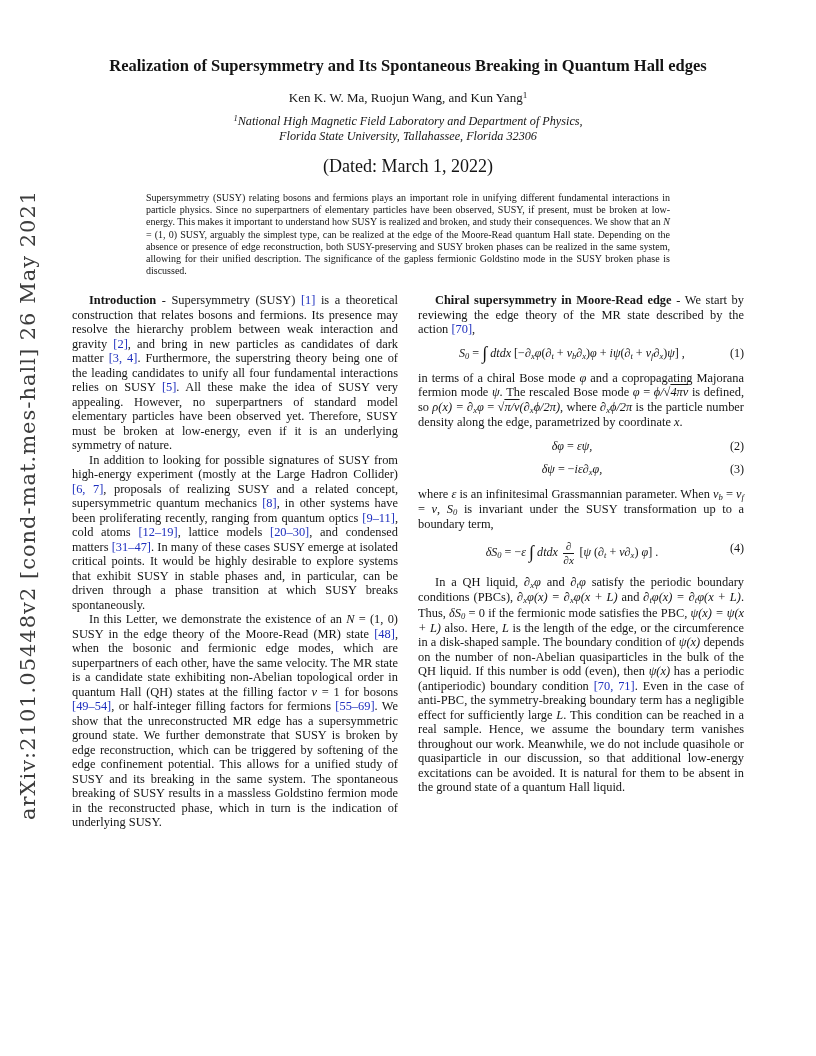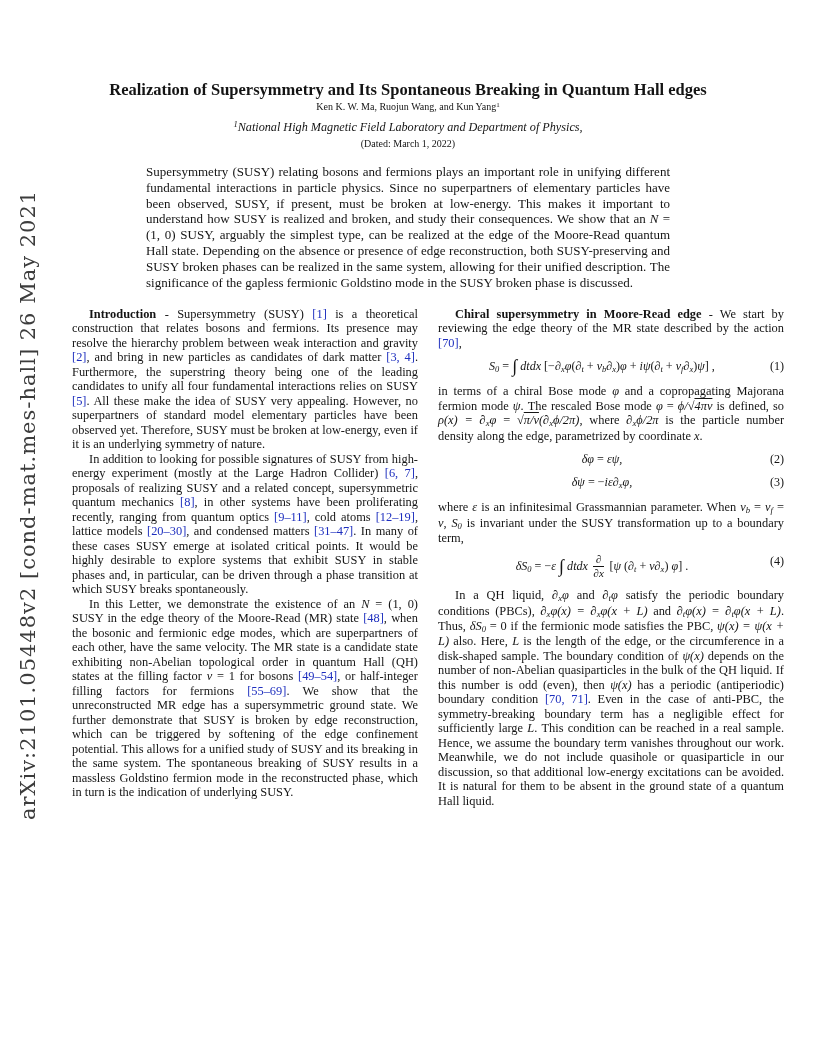--- a/index.html
+++ b/index.html
@@ -24,40 +24,40 @@
     display: flex;
     align-items: center;
     justify-content: center;
     font-family: "DejaVu Serif", serif;
     font-size: 21px;
     letter-spacing: 1px;
     color: #3c3c3c;
     white-space: nowrap;
   }
 
-  .header { padding-top: 80px; text-align: center; }
+  .header { padding-top: 56px; text-align: center; }
   .title {
     margin: 0 86px;
     font-size: 16.5px;
     font-weight: bold;
     line-height: 1.25;
   }
-  .authors { font-size: 10px; }
+  .authors { margin-top: 13px; font-size: 13px; }
   .affiliation { margin-top: 7px; font-style: italic; font-size: 12.2px; line-height: 1.25; text-align: center; }
-  .date-line { margin-top: 3px; font-size: 10px; }
+  .date-line { margin-top: 12px; font-size: 18px; }
 
   .abstract {
     width: 524px;
     margin: 15px auto 0 auto;
     text-align: justify;
-    font-size: 13px;
+    font-size: 10px;
     line-height: 1.22;
   }
 
-  .columns { display: flex; gap: 20px; margin: 16px 32px 0 72px; font-family: Liberation Serif, serif; }
+  .columns { display: flex; gap: 20px; margin: 16px 72px 0 72px; font-family: Liberation Serif, serif; }
   .col { flex: 1 1 0; min-width: 0; font-size: 12.4px; line-height: 1.17; }
   .para { margin: 0; text-align: justify; text-indent: 17px; }
   .para.noindent { text-indent: 0; }
 
   
   .equation { display: flex; align-items: flex-start; margin: 9px 0; font-size: 12.1px; }
   .eq-body { flex: 1 1 auto; text-align: center; white-space: nowrap; }
   .eq-num { flex: 0 0 auto; padding-left: 4px; }
 
   .frac { display: inline-block; vertical-align: middle; text-align: center; font-style: italic; line-height: 1; margin: 0 2px; font-size: 11px; }
@@ -79,20 +79,21 @@
 
 <div class="page">
 
   <div class="arxiv-stamp">arXiv:2101.05448v2  [cond-mat.mes-hall]  26 May 2021</div>
 
   <div class="header">
     <h1 class="title">Realization of Supersymmetry and Its Spontaneous Breaking in Quantum Hall edges</h1>
     <div class="authors"><span class="r-p">Ken K. W. Ma, Ruojun Wang, and Kun Yang</span><span class="r-sup">1</span></div>
     <div class="affiliation">
       <div><span class="r-sup">1</span><span class="r-p">National High Magnetic Field Laboratory and Department of Physics,</span></div>
+      <div>Florida State University, Tallahassee, Florida 32306</div>
     </div>
     <div class="date-line">(Dated: March 1, 2022)</div>
   </div>
 
   <div class="abstract"><span class="r-p">Supersymmetry (SUSY) relating bosons and fermions plays an important role in unifying different fundamental interactions in particle physics. Since no superpartners of elementary particles have been observed, SUSY, if present, must be broken at low-energy. This makes it important to understand how SUSY is realized and broken, and study their consequences. We show that an </span><span class="r-m">N</span><span class="r-p"> = (1, 0) SUSY, arguably the simplest type, can be realized at the edge of the Moore-Read quantum Hall state. Depending on the absence or presence of edge reconstruction, both SUSY-preserving and SUSY broken phases can be realized in the same system, allowing for their unified description. The significance of the gapless fermionic Goldstino mode in the SUSY broken phase is discussed.</span></div>
 
   <div class="columns">
 
     <div class="col">
       <p class="para"><span class="r-b">Introduction</span><span class="r-p"> - Supersymmetry (SUSY) </span><span class="r-c">[1]</span><span class="r-p"> is a theoretical construction that relates bosons and fermions. Its presence may resolve the hierarchy problem between weak interaction and gravity </span><span class="r-c">[2]</span><span class="r-p">, and bring in new particles as candidates of dark matter </span><span class="r-c">[3, 4]</span><span class="r-p">. Furthermore, the superstring theory being one of the leading candidates to unify all four fundamental interactions relies on SUSY </span><span class="r-c">[5]</span><span class="r-p">. All these make the idea of SUSY very appealing. However, no superpartners of standard model elementary particles have been observed yet. Therefore, SUSY must be broken at low-energy, even if it is an underlying symmetry of nature.</span></p>

